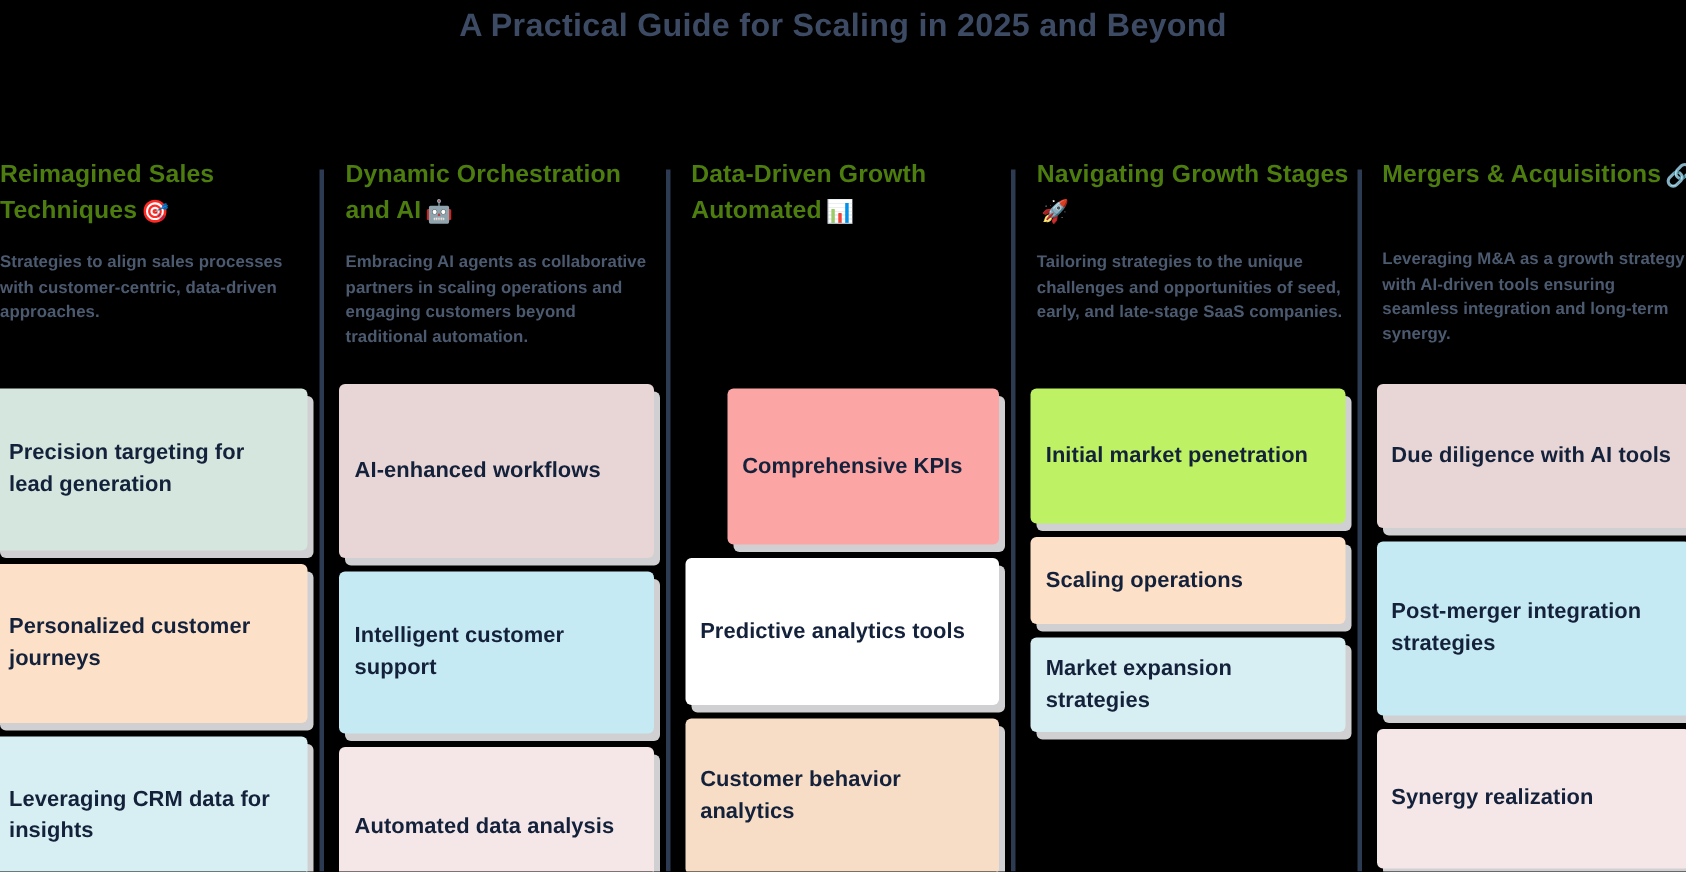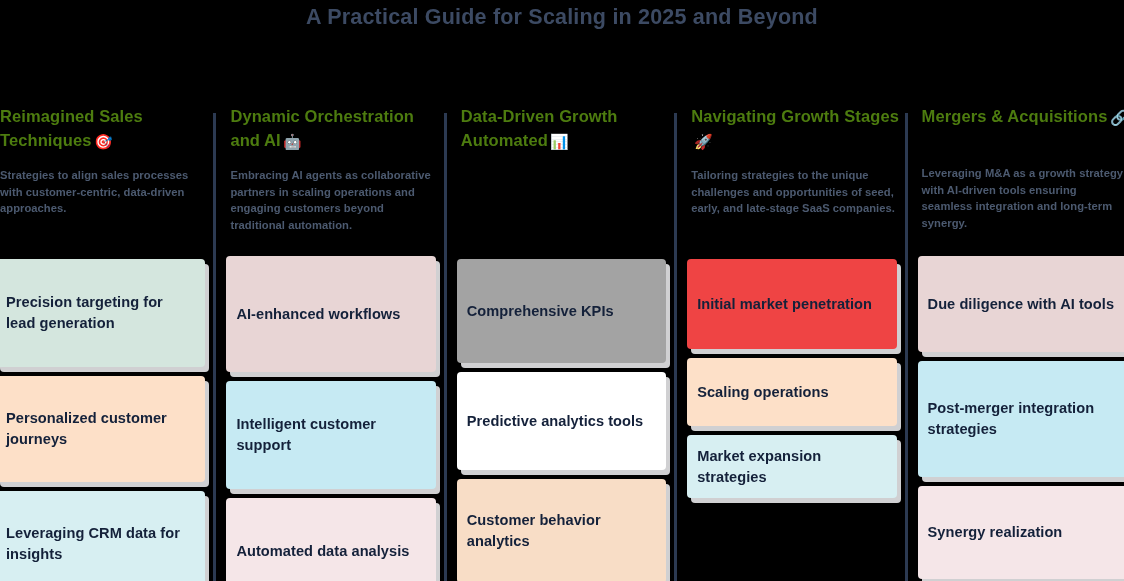--- a/index.html
+++ b/index.html
@@ -134,21 +134,21 @@
 
   
   .c3 .cards { top: 155px; }
   .c3 .card:nth-child(1) { height: 104px; }
   .c3 .card:nth-child(2) { height: 98px; }
   .c3 .card:nth-child(3) { height: 104px; }
 
   
   .c4 .cards { top: 155px; }
   .c4 .card:nth-child(1) { height: 90px; }
-  .c4 .card:nth-child(2) { height: 68px; }
+  .c4 .card:nth-child(2) { height: 58px; }
   .c4 .card:nth-child(3) { height: 63px; }
 
   
   .c5 .cards { top: 152px; }
   .c5 .card:nth-child(1) { height: 96px; }
   .c5 .card:nth-child(2) { height: 116px; }
   .c5 .card:nth-child(3) { height: 93px; }
 </style>
 </head>
 <body style="background: rgb(0, 0, 0);">
@@ -197,40 +197,40 @@
         </div>
       </div>
       <div class="divider" style="background: rgb(44, 58, 82);"></div>
     </div>
 
     <div class="column c3">
       <div class="col-head">
         <span>Data-Driven Growth Automated</span><span class="head-icon">📊</span>
       </div>
       <div class="cards">
-        <div class="card" style="background: #a3a3a3;">
+        <div class="card" style="background: #fca5a5; margin-left: 28px;">
           <span class="card-label">Comprehensive KPIs</span>
         </div>
         <div class="card" style="background: #ffffff;">
           <span class="card-label">Predictive analytics tools</span>
         </div>
         <div class="card" style="background: rgb(248, 221, 198);">
           <span class="card-label">Customer behavior analytics</span>
         </div>
       </div>
       <div class="divider" style="background: rgb(44, 58, 82);"></div>
     </div>
 
     <div class="column c4">
       <div class="col-head">
         <span>Navigating Growth Stages</span><span class="head-icon">🚀</span>
       </div>
       <div class="col-sub">Tailoring strategies to the unique challenges and opportunities of seed, early, and late-stage SaaS companies.</div>
       <div class="cards">
-        <div class="card" style="background: #ef4444; align-items: center;">
+        <div class="card" style="background: #bef264; align-items: center;">
           <span class="card-label">Initial market penetration</span>
         </div>
         <div class="card" style="background: rgb(253, 224, 200);">
           <span class="card-label">Scaling operations</span>
         </div>
         <div class="card" style="background: rgb(215, 239, 242);">
           <span class="card-label">Market expansion strategies</span>
         </div>
       </div>
       <div class="divider" style="background: rgb(44, 58, 82);"></div>

